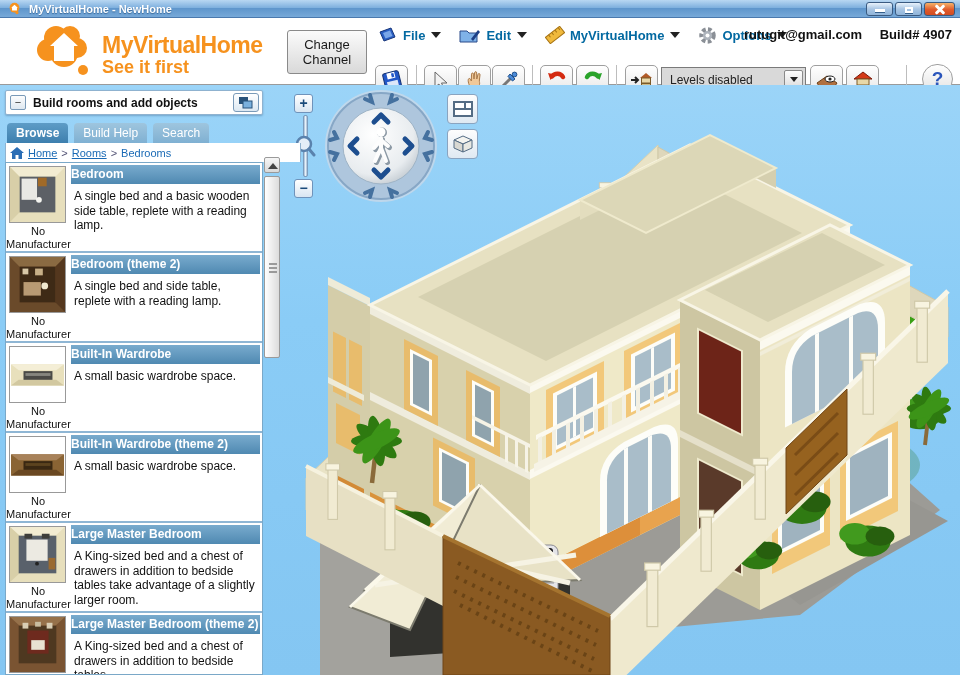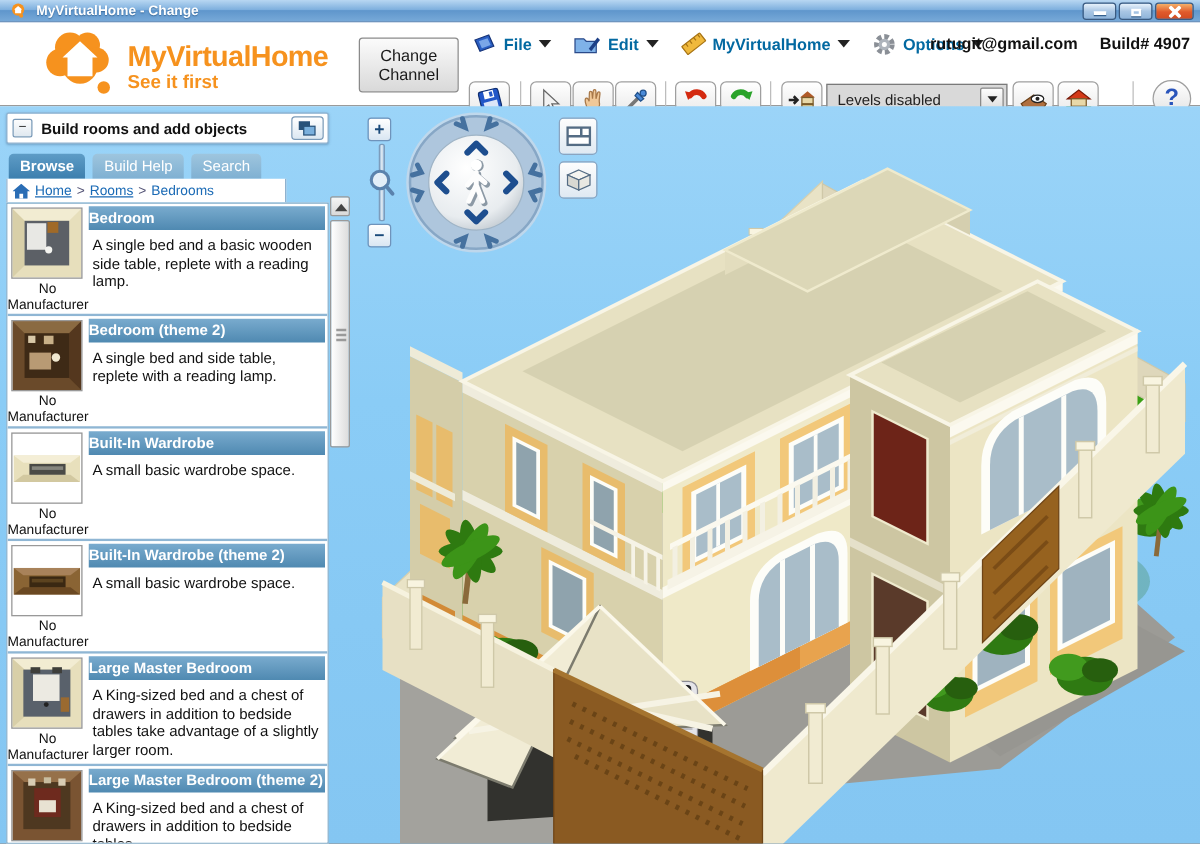--- a/index.html
+++ b/index.html
@@ -20,21 +20,21 @@
   .glyph-min { position:absolute; left:8px; bottom:3px; width:10px; height:3px; background:#fff; box-shadow:0 1px 0 #35608d; }
   .glyph-max { position:absolute; left:9px; top:4px; width:8px; height:6px; border:2px solid #fff; box-shadow:0 1px 0 #35608d; }
   .glyph-x1,.glyph-x2 { position:absolute; left:9px; top:5px; width:12px; height:3px; background:#fff; border-radius:1px; }
   .glyph-x1 { transform:rotate(45deg);} .glyph-x2 { transform:rotate(-45deg);}
 
   
   .header { position:absolute; left:0; top:18px; width:960px; height:67px; background:#fff; border-bottom:1px solid #9a9a9a; }
   .logo { position:absolute; left:34px; top:2px; display:flex; }
   .logo-text { margin-left:6px; }
   .brand { color:#f6921e; font-size:23px; font-weight:bold; letter-spacing:-0.5px; margin-top:12px; }
-  .tagline { color:#f6921e; font-size:15px; font-weight:bold; margin-top:-2px; }
+  .tagline { color:#f6921e; font-size:18px; font-weight:bold; margin-top:-2px; }
   .change-channel { position:absolute; left:287px; top:12px; width:80px; height:44px;
     border:1px solid #8a8a8a; border-radius:3px; background:linear-gradient(180deg,#fbfbfb,#d9d9d9);
     font-size:13px; color:#1a1a1a; text-align:center; cursor:pointer; font-family:inherit; }
   .menubar { position:absolute; left:378px; top:4px; height:26px; display:flex; align-items:center; }
   .menu { display:flex; align-items:center; margin-right:18px; cursor:pointer; }
   .menu svg { margin-right:5px; }
   .menu-label { font-size:13px; font-weight:bold; color:#0369a1; }
   .caret { width:0; height:0; border-left:5px solid transparent; border-right:5px solid transparent;
     border-top:6px solid #222; margin-left:6px; }
   .account { position:absolute; right:8px; top:9px; font-size:13px; font-weight:bold; color:#111; }
@@ -66,21 +66,21 @@
   .collapse-btn { width:16px; height:15px; margin-left:4px; border:1px solid #7a9ab8; border-radius:2px;
     background:linear-gradient(180deg,#fdfdfd,#dfe8f0); font-size:11px; line-height:12px; text-align:center;
     color:#333; cursor:pointer; }
   .panel-title { font-size:12px; font-weight:bold; color:#111; margin-left:7px; flex:1; }
   .cascade-btn { width:26px; height:19px; margin-right:3px; border:1px solid #7a9ab8; border-radius:3px;
     background:linear-gradient(180deg,#ffffff,#dce8f2); display:flex; align-items:center; justify-content:center; cursor:pointer; }
   .tabs { position:absolute; left:2px; top:33px; height:20px; display:flex; gap:6px; }
   .tab { height:20px; padding:0 9px; border-radius:4px 4px 0 0; font-size:12px; color:#fff;
     line-height:20px; cursor:pointer; background:linear-gradient(180deg,#9ec5de,#7fb0d2); }
   .tab.active { background:linear-gradient(180deg,#5e9cc6,#3d7fae); font-weight:bold; }
-  .breadcrumb { position:absolute; left:0; top:53px; width:224px; height:19px; background:#fff;
+  .breadcrumb { position:absolute; left:0; top:53px; width:296px; height:19px; background:#fff;
     display:flex; align-items:center; font-size:11px; border-left:1px solid #8fb2cf; border-right:1px solid #8fb2cf; }
   .breadcrumb svg { margin:0 4px 0 4px; }
   .crumb-link { color:#1a6ab5; text-decoration:underline; cursor:pointer; }
   .crumb-current { color:#1a6ab5; }
   .crumb-sep { color:#557; margin:0 4px; }
   .item-list { position:absolute; left:0; top:72px; width:258px; height:513px; background:#fff;
     border:1px solid #7aa8c8; overflow:hidden; }
   .item { position:relative; height:90px; border-bottom:2px solid #8fb6d4; background:#fff; }
   .thumb { position:absolute; left:3px; top:3px; width:57px; height:57px; border:1px solid #999; background:#ddd; }
   .manufacturer { position:absolute; left:0px; top:62px; width:64px; text-align:center; font-size:11px;
@@ -119,21 +119,21 @@
 <body>
 
 <div class="app">
 
   <div class="titlebar">
     <svg class="app-ico" viewBox="0 0 16 16">
       <circle cx="8" cy="7" r="6" fill="#f6921e"></circle>
       <circle cx="11" cy="13" r="2" fill="#f6921e"></circle>
       <path d="M8 3.5 L12 7 L11 7 L11 10.5 L5 10.5 L5 7 L4 7 Z" fill="#fff"></path>
     </svg>
-    <span class="title-text">MyVirtualHome - Change</span>
+    <span class="title-text">MyVirtualHome - NewHome</span>
     <div class="win-controls">
       <div class="win-btn">
           <span class="glyph-min"></span>
         </div>
       <div class="win-btn">
           <span class="glyph-max"></span>
         </div>
       <div class="win-btn close">
           <span class="glyph-x1"></span>
           <span class="glyph-x2"></span>

